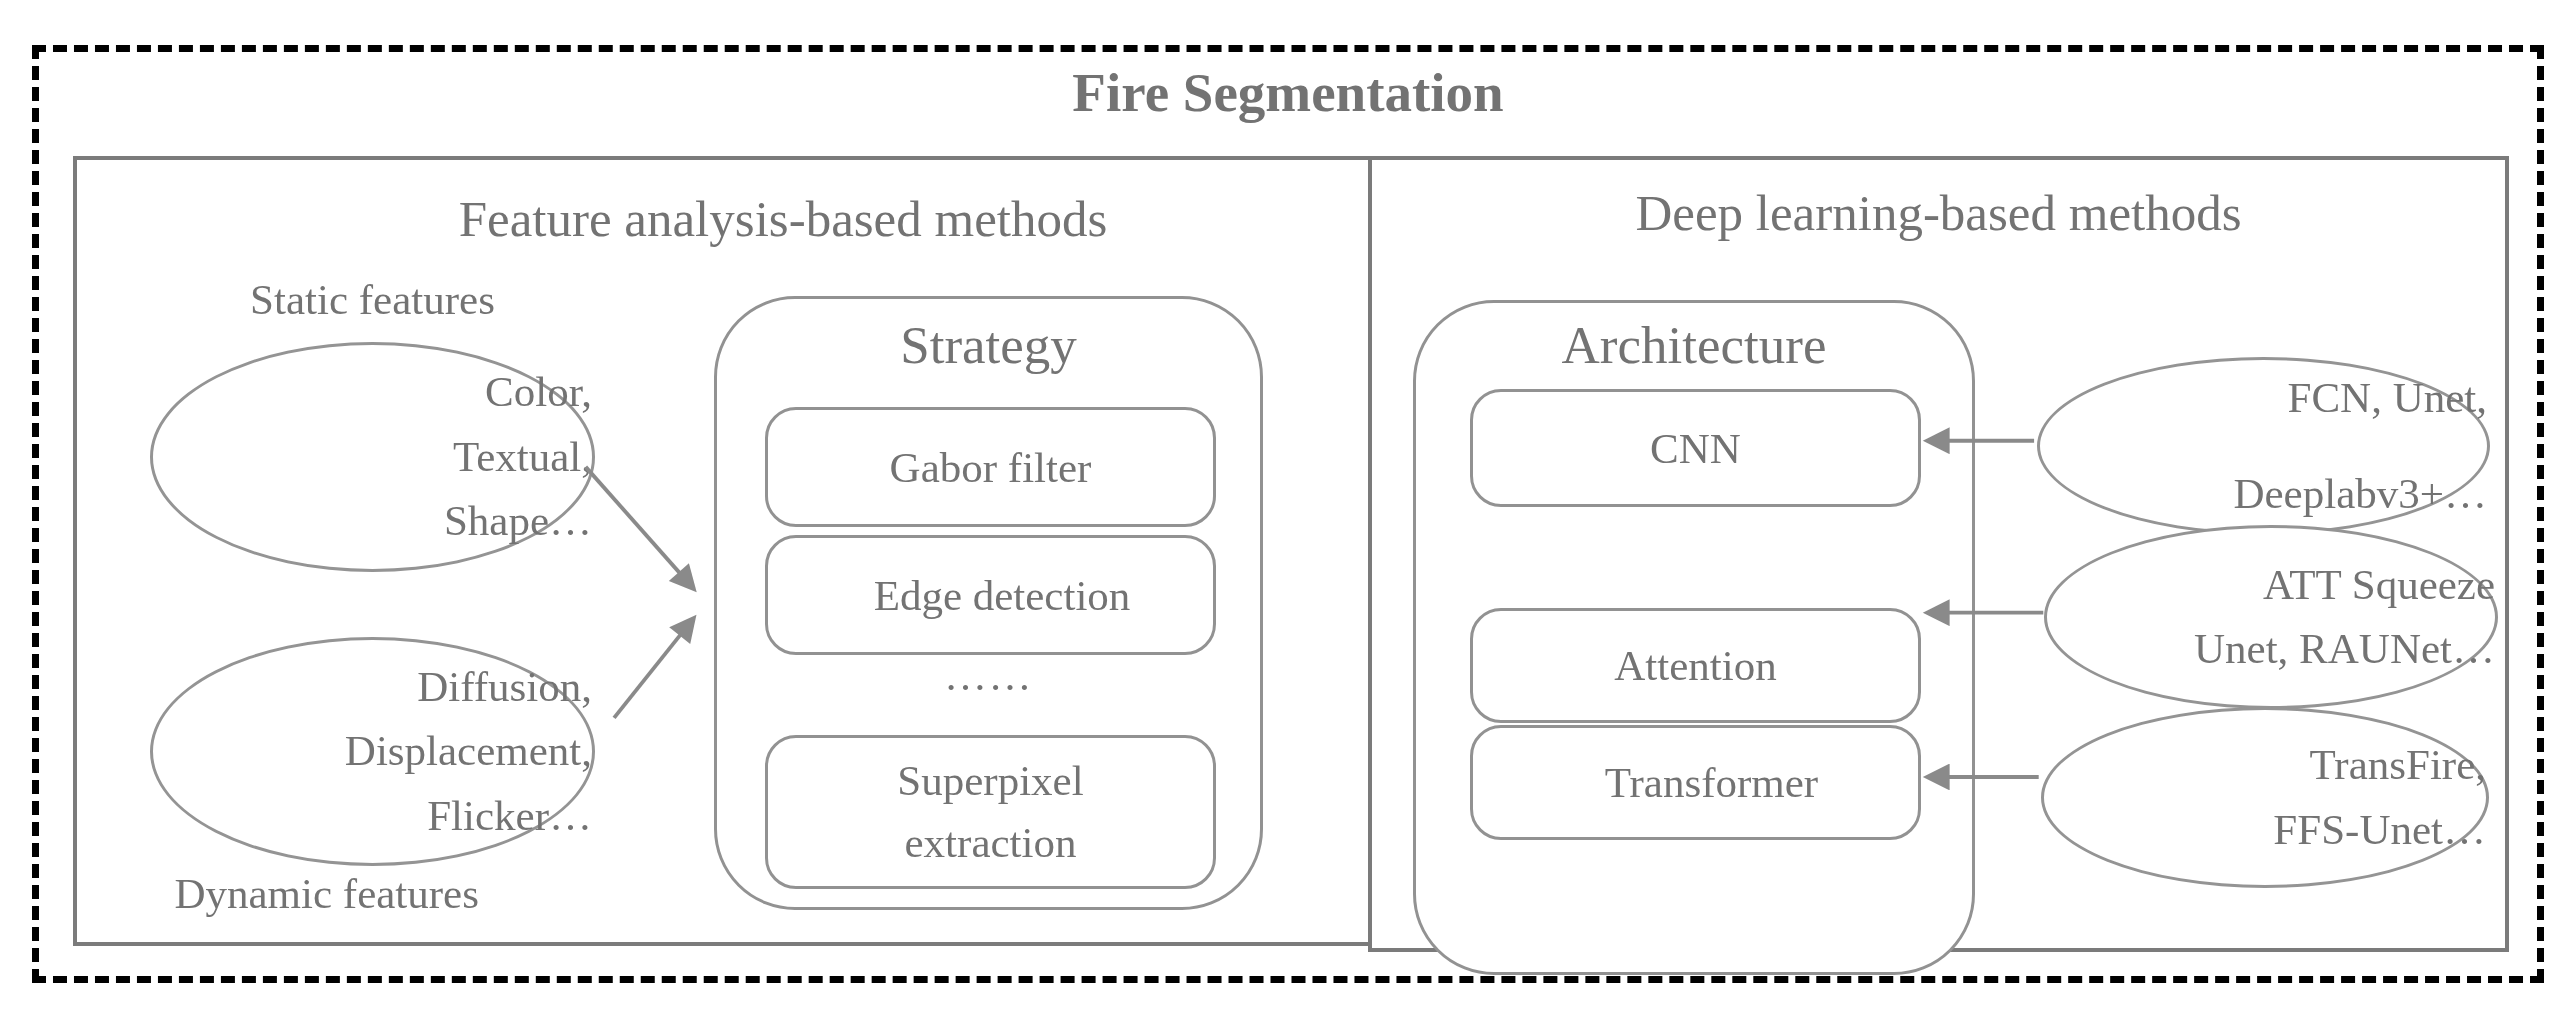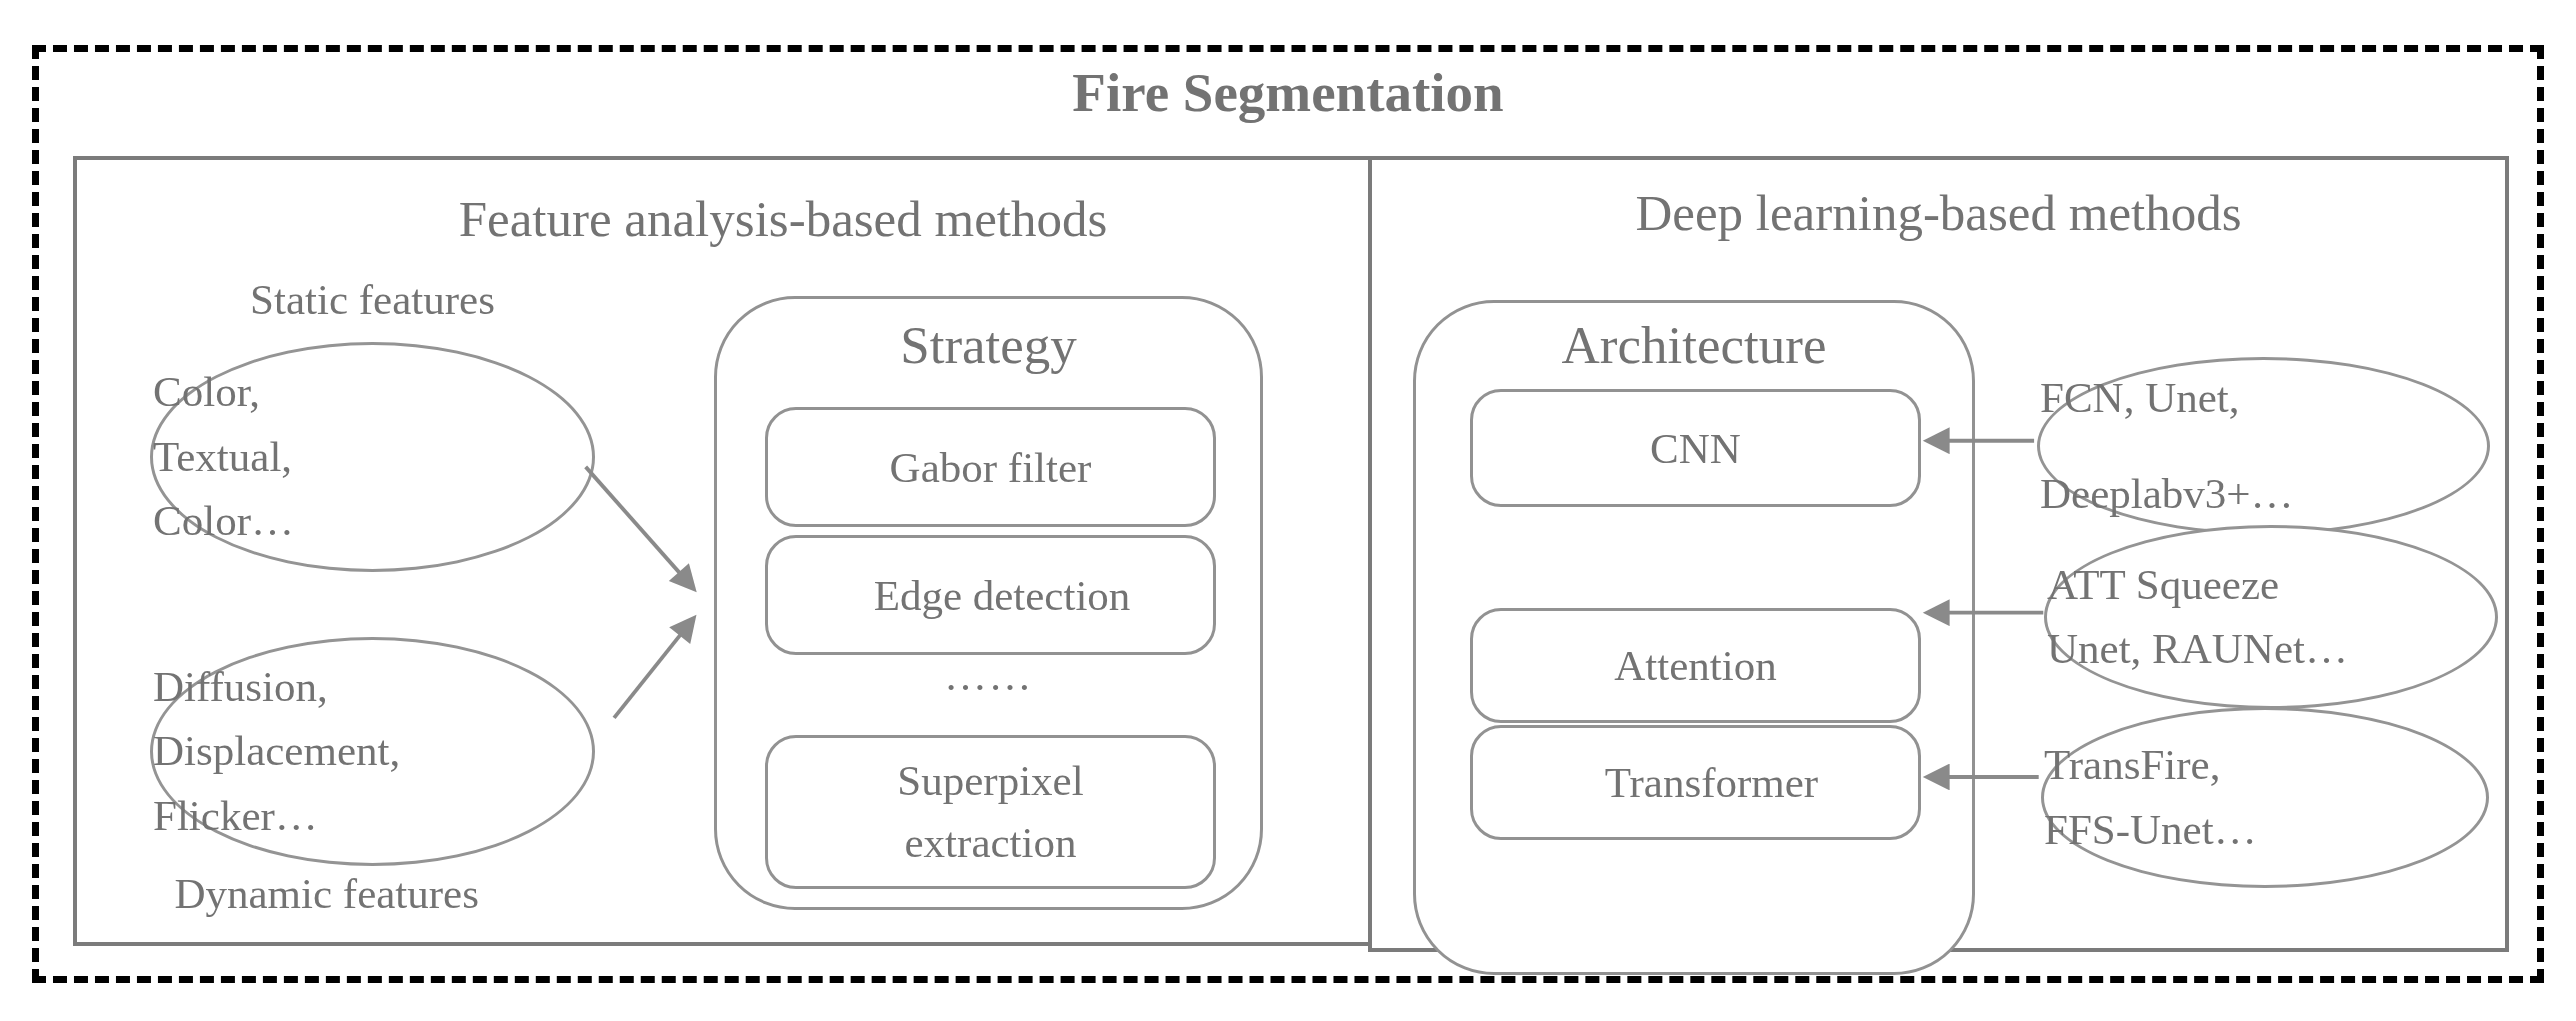--- a/index.html
+++ b/index.html
@@ -26,21 +26,21 @@
   }
   .panel-left  .panel-title{ top:31px; }
   .panel-right .panel-title{ top:24.6px; }
 
   .side-label{ position:absolute; font-size:43px; text-align:center; line-height:1.2; }
   .static-label{ left:46px; top:114px; width:499px; }
   .dynamic-label{ left:7.7px; top:708px; width:484px; }
 
   .ellipse{
     position:absolute; border:3.1px solid #949494; border-radius:50%;
-    display:flex; flex-direction:column; justify-content:center; align-items:flex-start;
+    display:flex; flex-direction:column; justify-content:center; align-items:flex-end;
     text-align:center; font-size:43px; background:#fff; box-sizing:border-box;
   }
   .eline{ line-height:1.5; white-space:nowrap; }
   .e-static { left:73px; top:182px; width:445px; height:230px; }
   .e-dynamic{ left:73px; top:477px; width:445px; height:229px; }
 
   .round-group{
     position:absolute; border:3.8px solid #929292; border-radius:81px;
     background:#fff; box-sizing:border-box;
   }
@@ -88,21 +88,21 @@
   <div class="main-title">Fire Segmentation</div>
 
   <section class="panel panel-left">
     <div class="panel-title">Feature analysis-based methods</div>
 
     <div class="side-label static-label">Static features</div>
 
     <div class="ellipse e-static">
       <div class="eline">Color,</div>
       <div class="eline">Textual,</div>
-      <div class="eline">Color…</div>
+      <div class="eline">Shape…</div>
     </div>
 
     <div class="ellipse e-dynamic">
       <div class="eline">Diffusion,</div>
       <div class="eline">Displacement,</div>
       <div class="eline">Flicker…</div>
     </div>
 
     <div class="side-label dynamic-label">Dynamic features</div>
 

